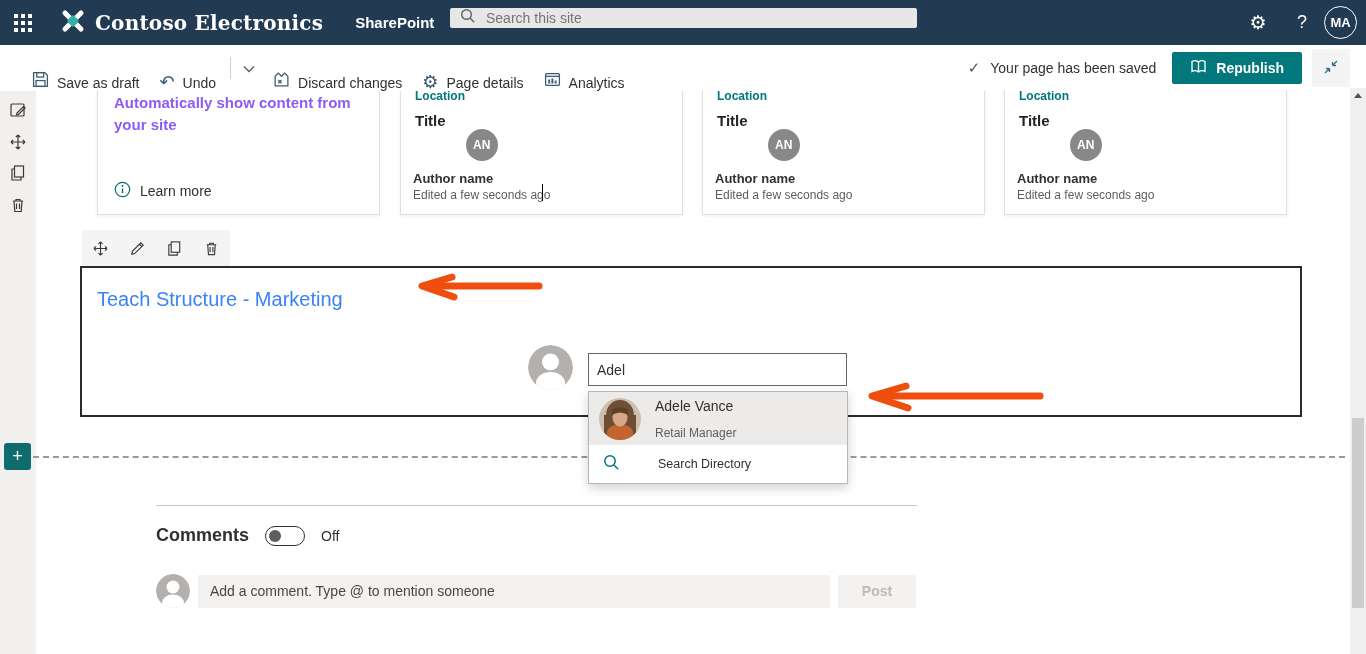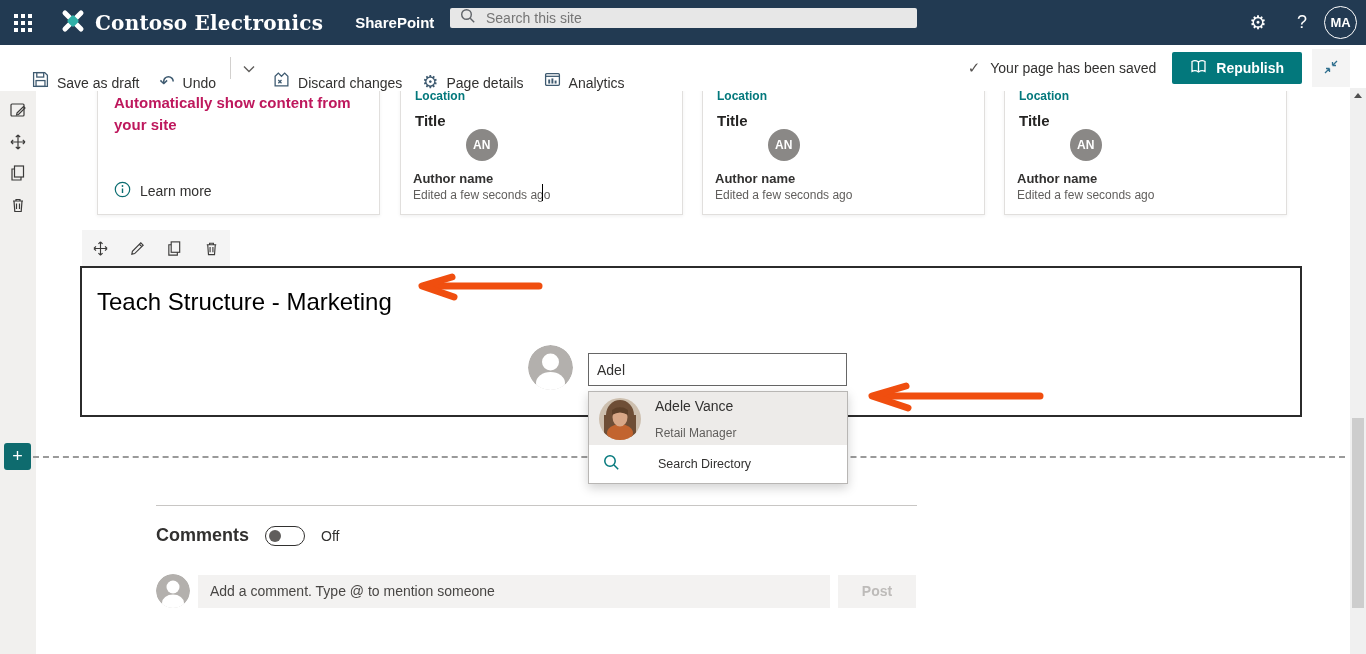--- a/index.html
+++ b/index.html
@@ -38,36 +38,36 @@
   .page { position:absolute; left:0; top:91px; width:1350px; height:563px; background:#fff; overflow:hidden; }
 
   .rail { position:absolute; left:0; top:0; width:36px; height:563px; background:#f1f0ee; }
   .rail-ico { position:absolute; left:9px; width:18px; height:18px; cursor:pointer; }
   .add-section { position:absolute; left:4px; top:352px; width:27px; height:27px; background:#0e6b6e; border-radius:3px; color:#fff; display:flex; align-items:center; justify-content:center; font-size:18px; cursor:pointer; }
 
   .dashline { position:absolute; left:33px; top:365px; width:1312px; border-top:2px dashed #9a9a9a; z-index:1; }
 
   
   .card { position:absolute; top:-26px; height:150px; width:283px; background:#fff; border:1px solid #e1dfdd; box-shadow:0 1.6px 3.6px rgba(0,0,0,.06); }
-  .promo-title { margin:26px 16px 0; font-size:15px; font-weight:600; color:#be185d; line-height:1.45; }
+  .promo-title { margin:26px 16px 0; font-size:15px; font-weight:600; color:#8b5cf6; line-height:1.45; }
   .learn { position:absolute; left:16px; bottom:13px; display:flex; align-items:center; gap:9px; font-size:14px; color:#323130; cursor:pointer; }
   .loc { margin:23px 14px 0; font-size:12px; font-weight:600; color:#03787c; }
   .ctitle { margin:9px 14px 0; font-size:15px; font-weight:700; color:#252423; }
   .authrow { position:absolute; left:12px; bottom:12px; display:flex; gap:10px; align-items:center;flex-direction:column; }
   .an { width:32px; height:32px; border-radius:50%; background:#8a8886; color:#fff; font-size:12px; font-weight:700; display:flex; align-items:center; justify-content:center; }
   .aname { font-size:13px; font-weight:600; color:#323130; }
   .aedit { font-size:12px; color:#605e5c; margin-top:2px; }
 
   
   .wp-toolbar { position:absolute; left:82px; top:139px; width:148px; height:36px; background:#f4f4f4; display:flex; align-items:center; justify-content:space-around; z-index:2; }
   .wp-toolbar .tbtn { width:30px; height:30px; display:flex; align-items:center; justify-content:center; cursor:pointer; }
 
   
   .section { position:absolute; left:80px; top:175px; width:1222px; height:151px; background:#fff; border:2px solid #2b2b2b; z-index:2; }
-  .sec-title { position:absolute; left:15px; top:20px; font-size:24px; color:#000000; }
+  .sec-title { position:absolute; left:15px; top:20px; font-size:20px; color:#3b82f6; }
   .pp-avatar { position:absolute; left:446px; top:77px; width:45px; height:45px; border-radius:50%; overflow:hidden; }
   .pp-input { position:absolute; left:506px; top:85px; width:259px; height:33px; border:1px solid #666; background:#fff; font-size:14px; color:#323130; padding:0 8px; outline:none; font-family:"Liberation Sans",sans-serif; }
   .caret { position:absolute; left:542px; top:93px; width:1px; height:17px; background:#000; }
 
   
   .dropdown { position:absolute; left:588px; top:300px; width:260px; background:#fff; border:1px solid #b8b6b4; box-shadow:0 4px 10px rgba(0,0,0,.18); z-index:10; }
   .dd-person { height:53px; background:#edebe9; display:flex; align-items:center; gap:14px; padding:0 10px; cursor:pointer; }
   .dd-photo { width:42px; height:42px; border-radius:50%; overflow:hidden; flex:0 0 auto; }
   .dd-name { font-size:14px; color:#323130; }
   .dd-role { font-size:12px; color:#605e5c; margin-top:12px; }

